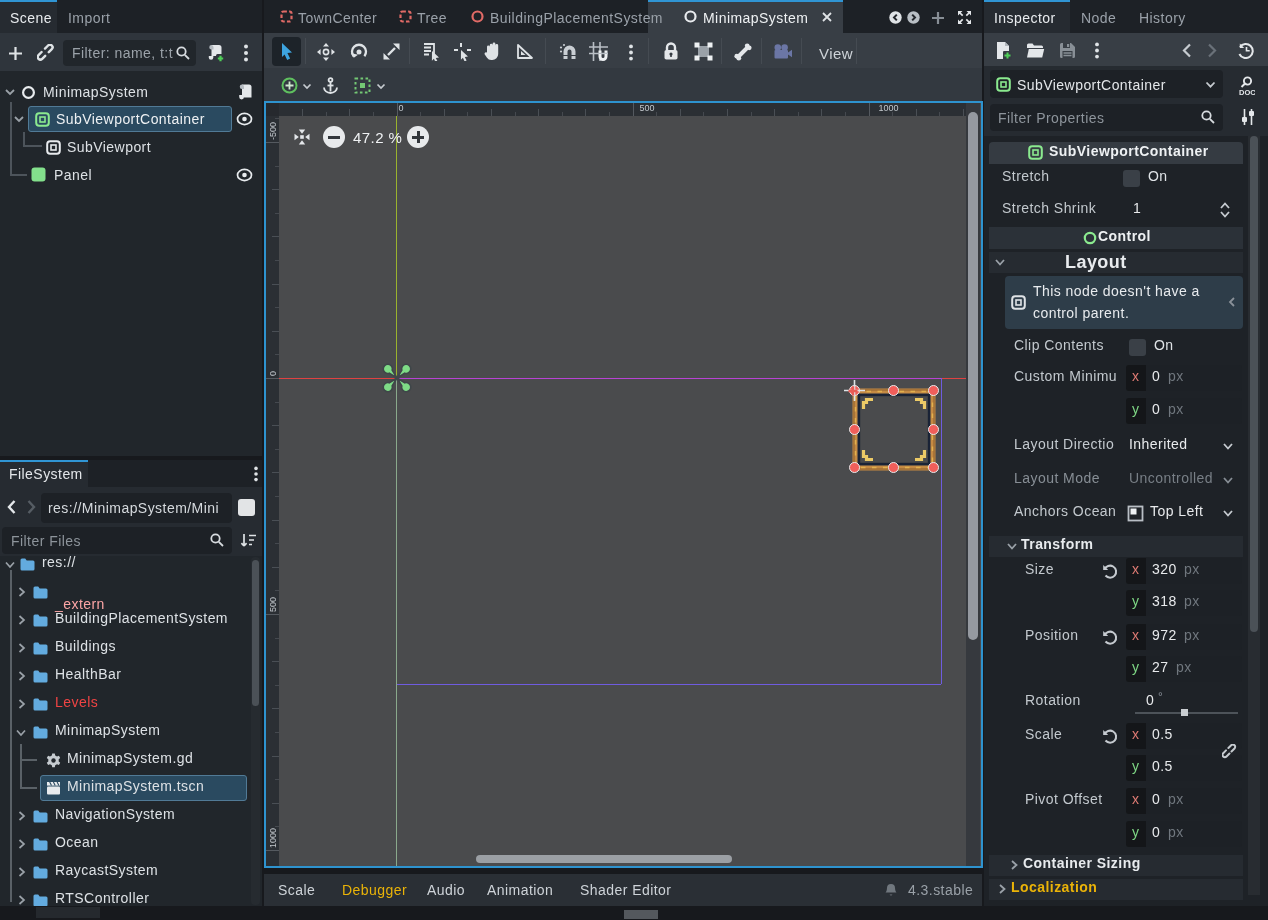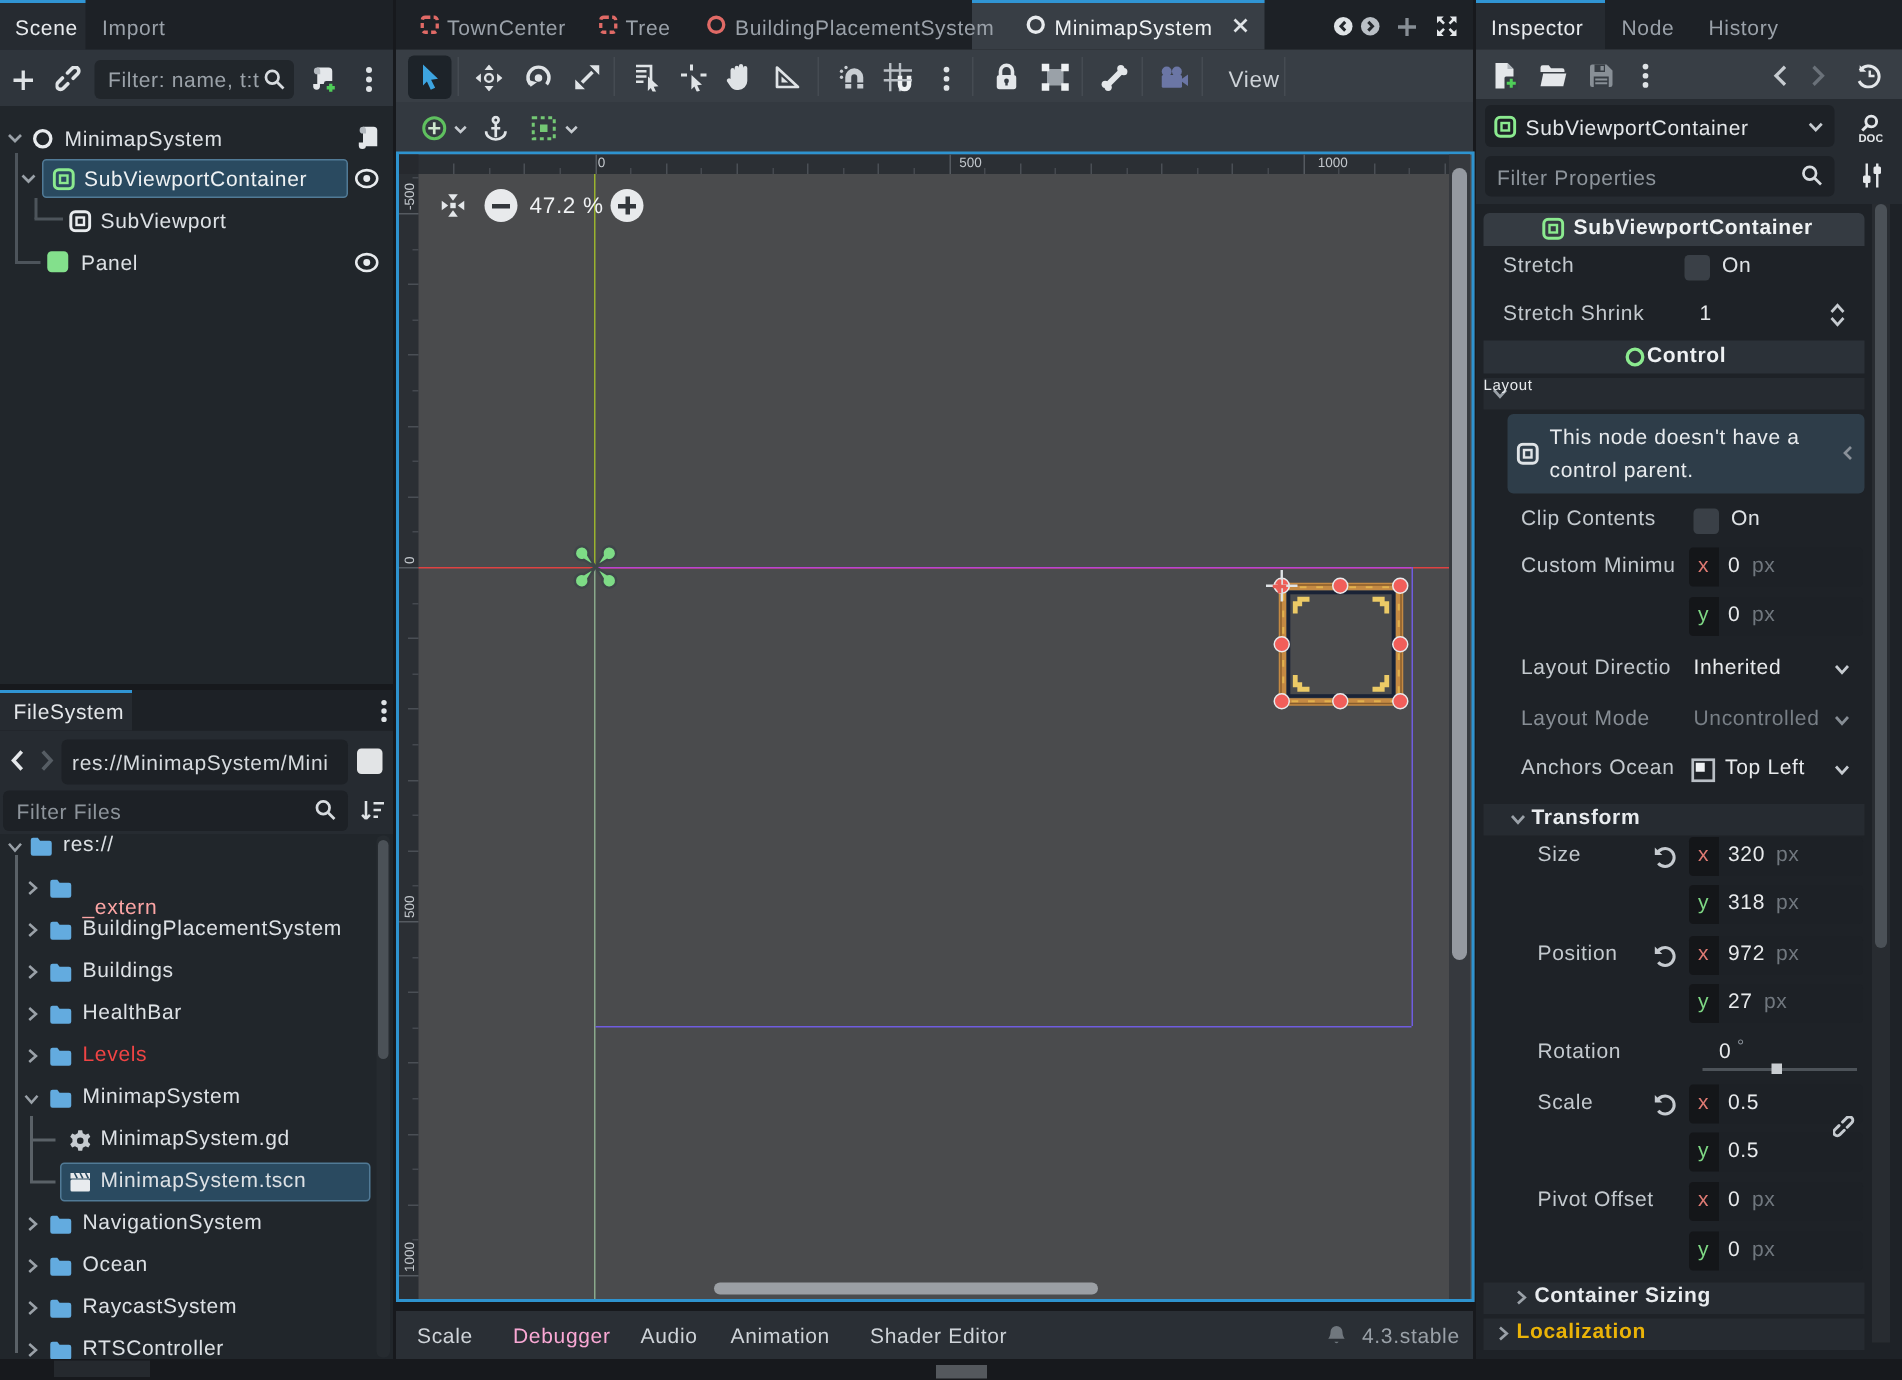--- a/index.html
+++ b/index.html
@@ -543,21 +543,21 @@
     <path d="M11.5 1v21M1 11.5h21" stroke="#dfe3e6" stroke-width="1.6"></path>
     <path d="M10 7.5v9M5.5 12h9" stroke="#e85c55" stroke-width="2.4"></path>
   </svg>
 
 <div class="a" style="left:966px;top:103px;width:14px;height:763px;background:#36393e"></div>
 <div class="a" style="left:968px;top:112px;width:10px;height:528px;background:#9599a0;border-radius:5px"></div>
 <div class="a" style="left:476px;top:855px;width:256px;height:8px;background:#9b9fa4;border-radius:4px"></div>
 
 <div class="a" style="left:264px;top:874px;width:718px;height:32px;background:#2a2f35"></div>
 <div class="a txt" style="left:278px;top:882px;color:#ced3d8">Scale</div>
-<div class="a txt" style="left:342px;top:882px;color:#f9a8d4">Debugger</div>
+<div class="a txt" style="left:342px;top:882px;color:#eab308">Debugger</div>
 <div class="a txt" style="left:427px;top:882px;color:#ced3d8">Audio</div>
 <div class="a txt" style="left:487px;top:882px;color:#ced3d8">Animation</div>
 <div class="a txt" style="left:580px;top:882px;color:#ced3d8">Shader Editor</div>
 <svg class="a" style="left:884px;top:883px" width="14" height="14" viewBox="0 0 14 14">
     <path d="M7 1a4 4 0 0 1 4 4c0 3 1.5 4.5 1.5 4.5h-11S3 8 3 5a4 4 0 0 1 4-4z" fill="#70777e"></path>
     <path d="M5.6 11.5a1.5 1.5 0 0 0 2.8 0z" fill="#70777e"></path>
   </svg>
 <div class="a txt" style="left:908px;top:882px;color:#9aa1a8">4.3.stable</div>
 
 <div class="a" style="left:984px;top:0;width:284px;height:906px;background:#262b31"></div>
@@ -650,21 +650,21 @@
   </svg>
 <div class="a" style="left:989px;top:227px;width:254px;height:22px;background:#2b3138"></div>
 <svg class="a" style="left:1083px;top:231px" width="14" height="14" viewBox="0 0 14 14">
     <circle cx="7" cy="7" r="5.2" stroke="#8bea8f" stroke-width="2.2" fill="none"></circle>
   </svg>
 <div class="a txt" style="left:1098px;top:228px;color:#eef1f3;font-weight:bold;font-size:14px">Control</div>
 <div class="a" style="left:989px;top:252px;width:254px;height:21px;background:#262b31"></div>
 <svg class="a" style="left:994px;top:258px" width="12" height="9" viewBox="0 0 12 9">
     <path d="M2 2l4 4.5L10 2" stroke="#9aa1a8" stroke-width="1.8" fill="none"></path>
   </svg>
-<div class="a txt" style="left:989px;top:252px;color:#e8ebee;font-weight:normal;font-size:10px">Layout</div>
+<div class="a txt" style="left:1065px;top:252px;color:#e8ebee;font-weight:bold;font-size:18px">Layout</div>
 <div class="a" style="left:1005px;top:276px;width:238px;height:53px;background:#2e3d49;border-radius:4px"></div>
 <svg class="a" style="left:1011px;top:295px" width="15" height="15" viewBox="0 0 15 15">
     <rect x="1.2" y="1.2" width="12.6" height="12.6" rx="3" stroke="#dfe3e6" stroke-width="2" fill="none"></rect>
     <rect x="5" y="5" width="5" height="5" stroke="#dfe3e6" stroke-width="1.6" fill="none"></rect>
   </svg>
 <div class="a txt" style="left:1033px;top:283px;color:#e8ebee">This node doesn't have a</div>
 <div class="a txt" style="left:1033px;top:305px;color:#e8ebee">control parent.</div>
 <svg class="a" style="left:1228px;top:296px" width="8" height="12" viewBox="0 0 8 12">
     <path d="M6 2L2 6l4 4" stroke="#8a9199" stroke-width="1.8" fill="none"></path>
   </svg>

